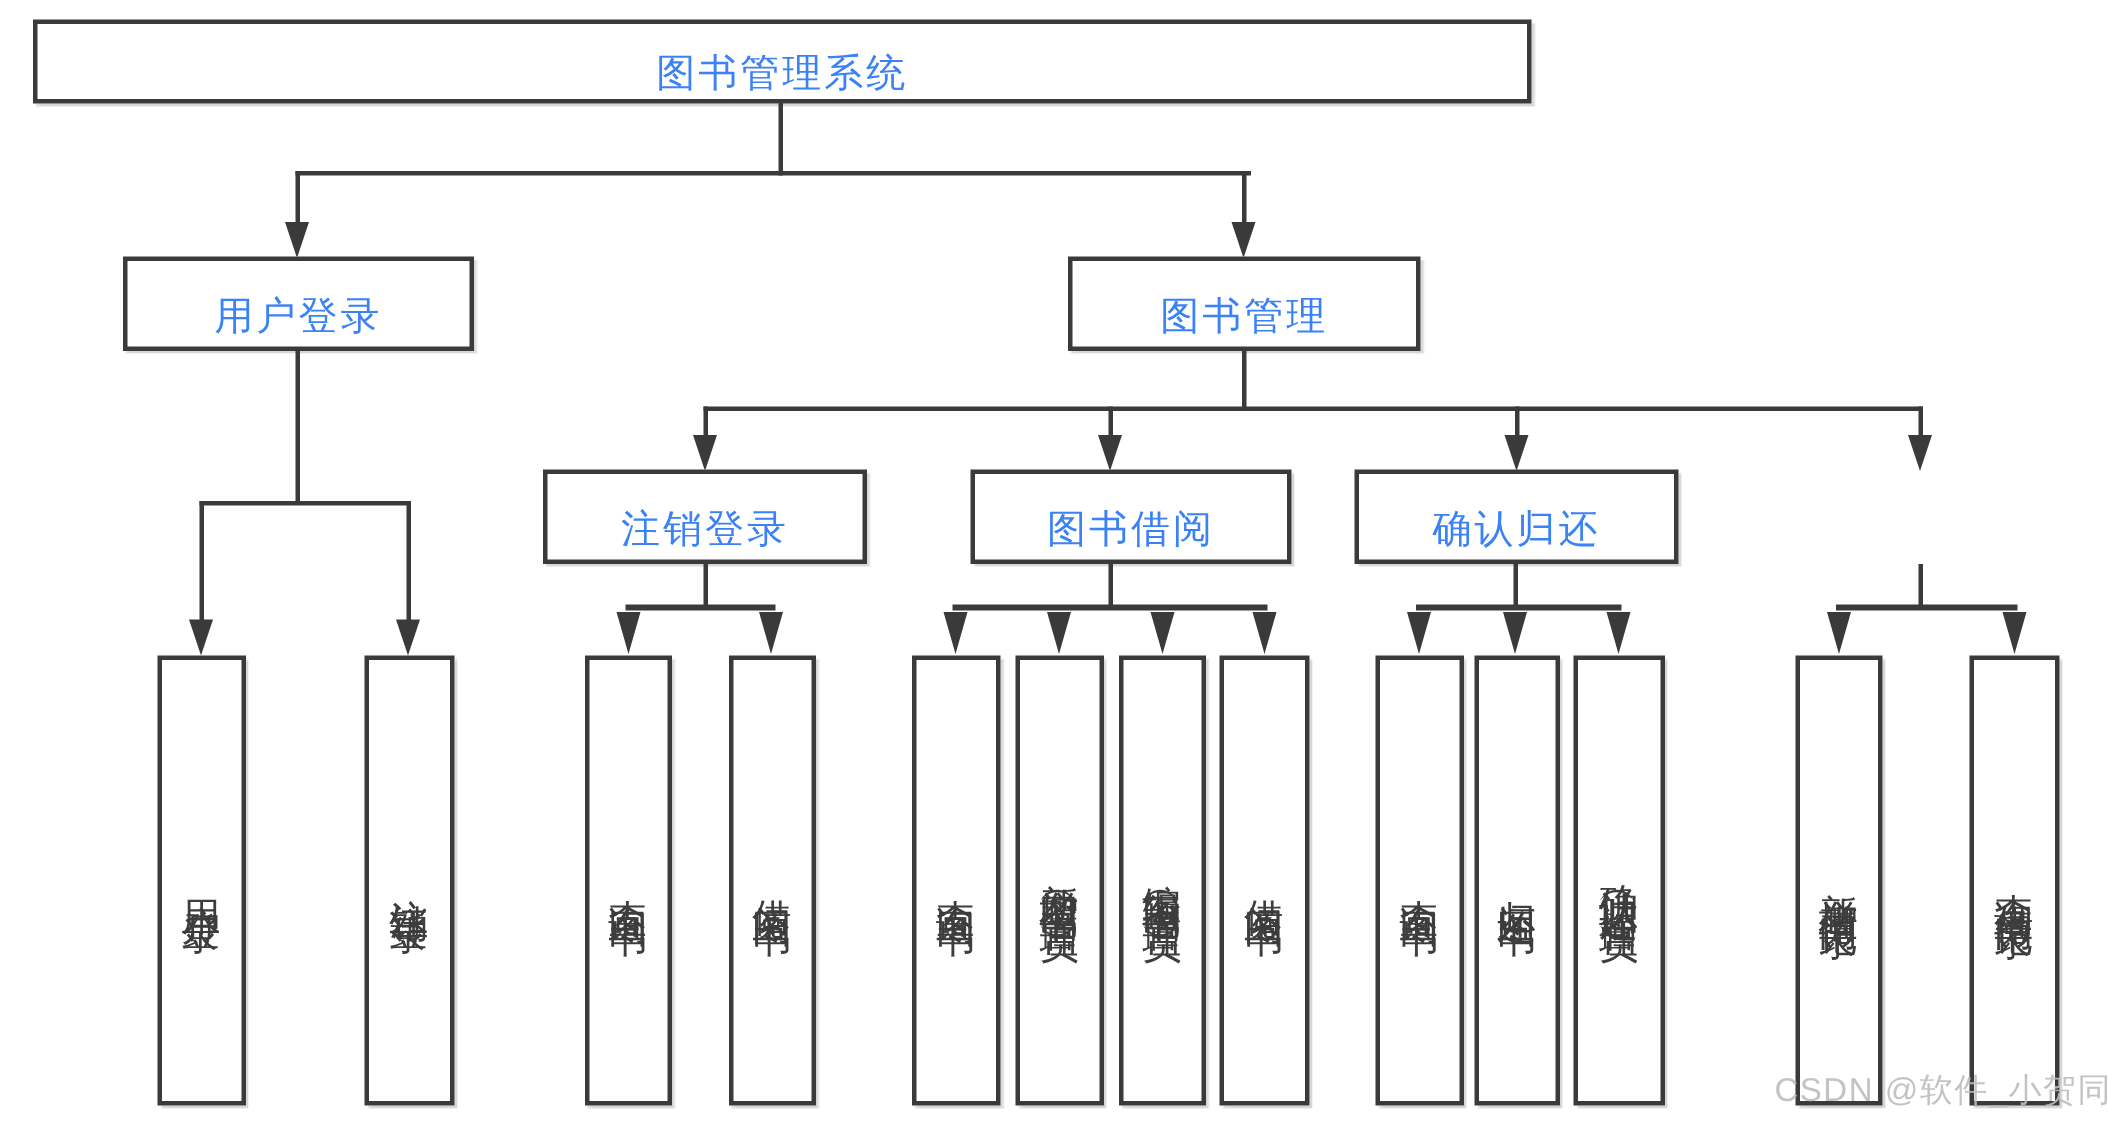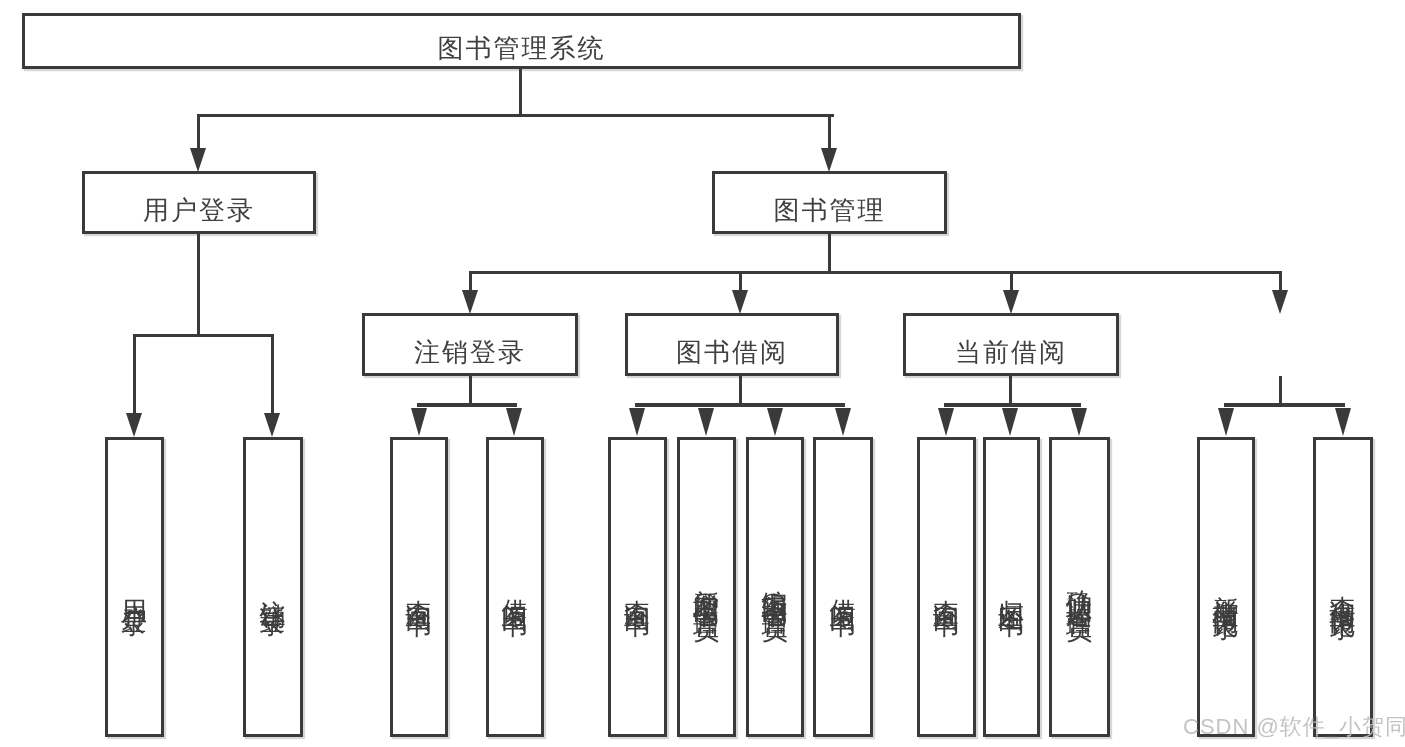--- a/index.html
+++ b/index.html
@@ -8,21 +8,21 @@
     font-family:"Liberation Sans","DejaVu Sans",sans-serif;
     overflow:hidden;color:#3d3d3d;
   }
   .box{
     position:absolute;box-sizing:border-box;
     border:3px solid #3a3a3a;background:#ffffff;
     display:flex;align-items:center;justify-content:center;
     box-shadow:2px 2px 1px rgba(140,140,140,0.35);
   }
   .hlabel{
-    font-size:26px;letter-spacing:2px;color:#404040;white-space:nowrap;margin-top:15px;
+    font-size:26px;letter-spacing:2px;color:#3b82f6;white-space:nowrap;margin-top:15px;
   }
   .vlabel{
     writing-mode:vertical-rl;text-orientation:mixed;
     font-size:26px;letter-spacing:4px;line-height:1;color:#3d3d3d;
   }
   .hline,.vline{position:absolute;background:#3a3a3a;}
   .hbar{position:absolute;background:#3a3a3a;}
   .arrow{
     position:absolute;width:0;height:0;
     border-left:8px solid transparent;border-right:8px solid transparent;
@@ -72,25 +72,25 @@
   <div class="vline" style="left:739px;top:271px;width:3px;height:20px;"></div>
   <div class="arrow" style="left:732px;top:290px;"></div>
   <div class="vline" style="left:1010px;top:271px;width:3px;height:20px;"></div>
   <div class="arrow" style="left:1003px;top:290px;"></div>
   <div class="vline" style="left:1279px;top:271px;width:3px;height:20px;"></div>
   <div class="arrow" style="left:1272px;top:290px;"></div>
 
   <div class="box" style="left:362px;top:313px;width:216px;height:63px;">
     <span class="hlabel">注销登录</span>
   </div>
-  <div class="box" style="left:625px;top:313px;width:214px;height:63px;">
+  <div class="box" style="left:647px;top:313px;width:214px;height:63px;">
     <span class="hlabel">图书借阅</span>
   </div>
   <div class="box" style="left:903px;top:313px;width:216px;height:63px;">
-    <span class="hlabel">当前借阅</span>
+    <span class="hlabel">确认归还</span>
   </div>
 
   <div class="vline" style="left:469px;top:376px;width:3px;height:29px;"></div>
   <div class="hbar" style="left:417px;top:403px;width:100px;height:4px;"></div>
   <div class="arrow lg" style="left:411px;top:408px;"></div>
   <div class="arrow lg" style="left:506px;top:408px;"></div>
 
   <div class="vline" style="left:739px;top:376px;width:3px;height:29px;"></div>
   <div class="hbar" style="left:635px;top:403px;width:210px;height:4px;"></div>
   <div class="arrow lg" style="left:629px;top:408px;"></div>

